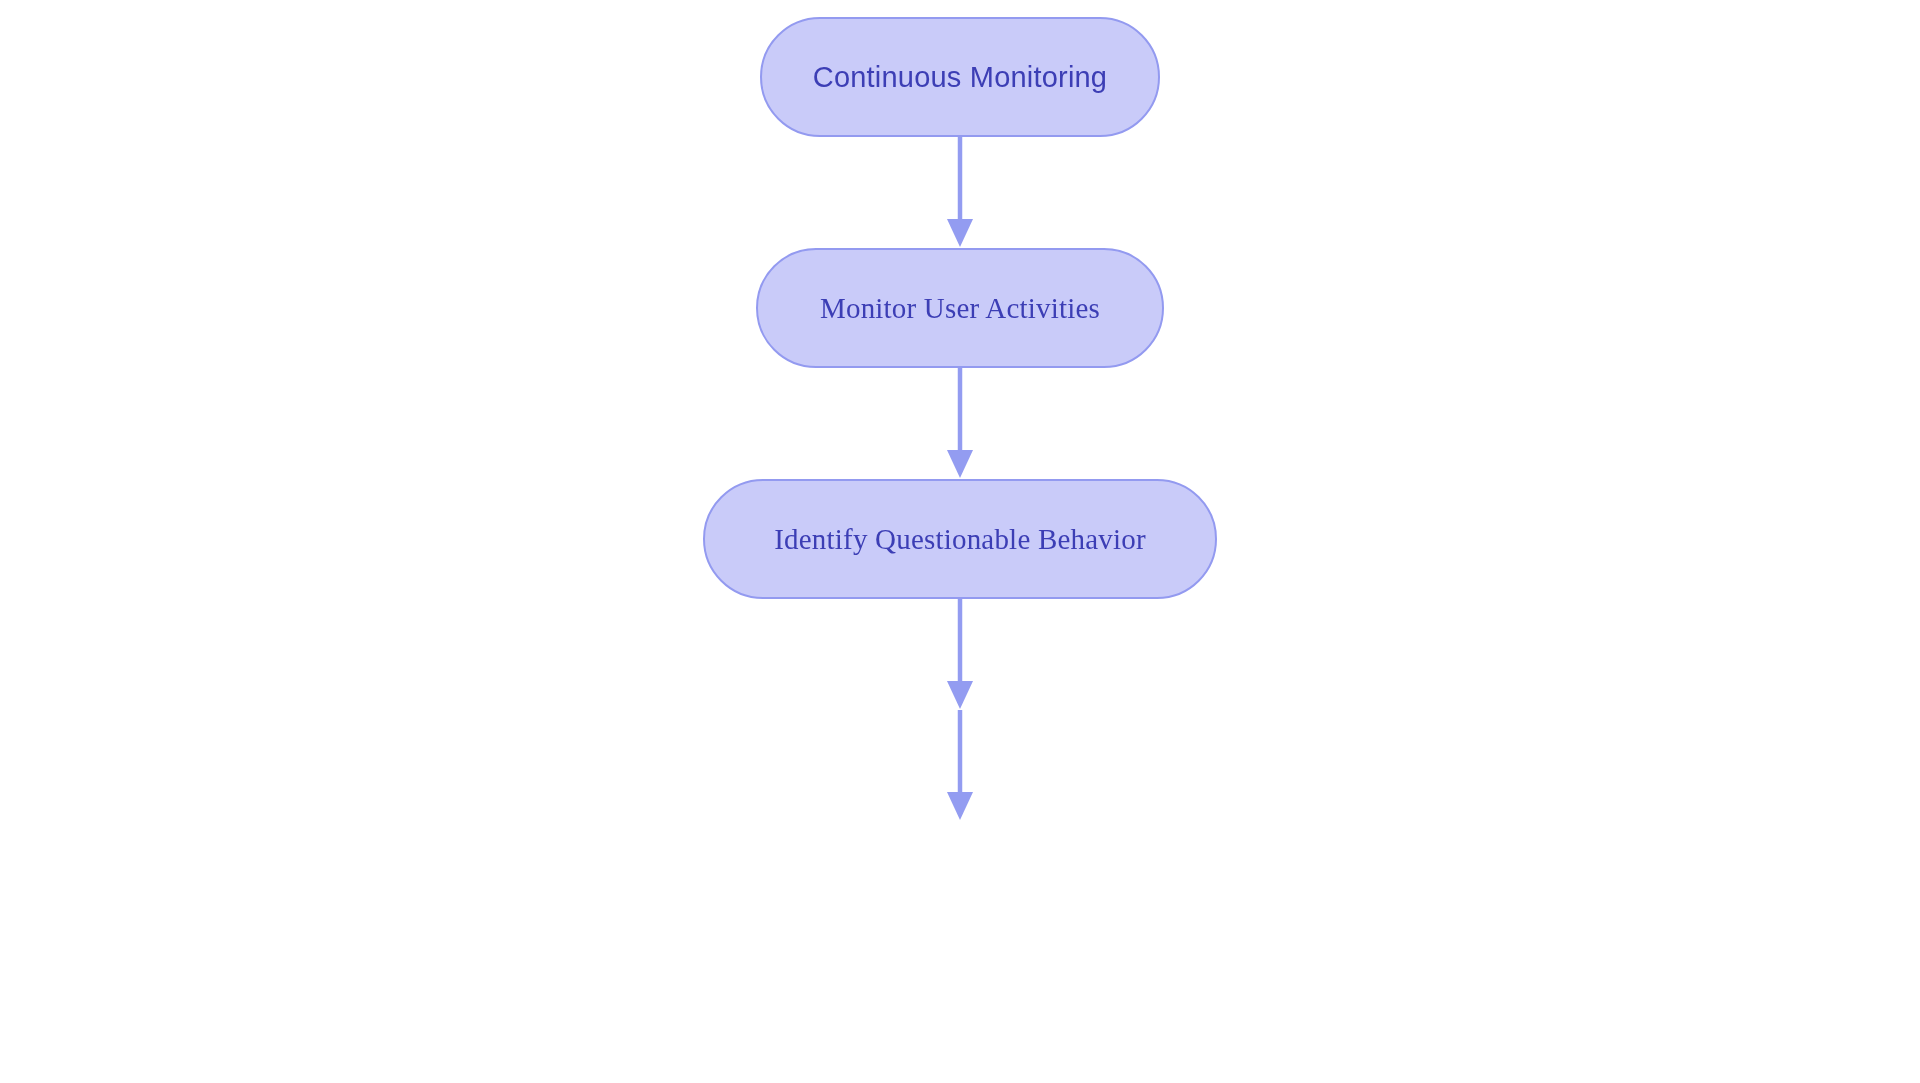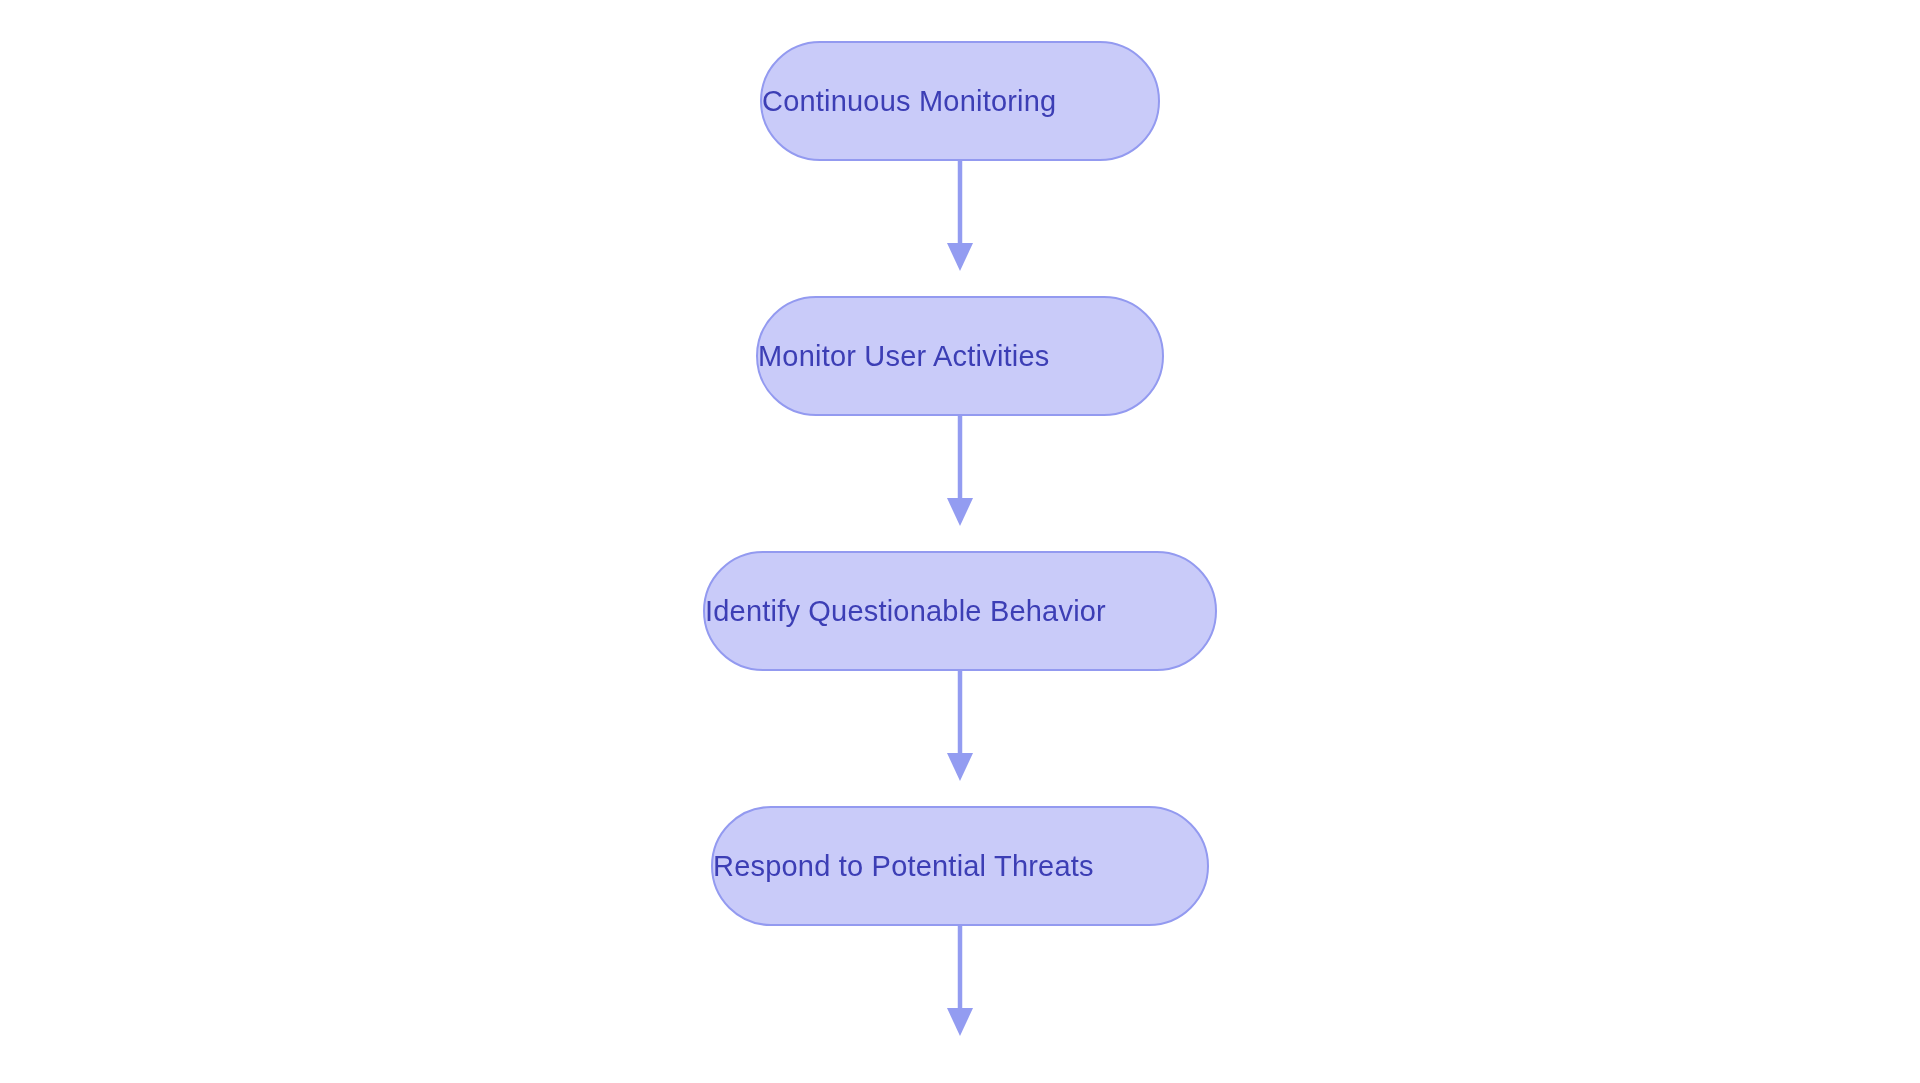--- a/index.html
+++ b/index.html
@@ -26,33 +26,33 @@
     flex-direction: column;
     align-items: center;
   }
   .node {
     height: 120px;
     border-radius: 60px;
     background: var(--node-fill);
     border: 2px solid var(--node-border);
     display: flex;
     align-items: center;
+    justify-content: center;
     flex: 0 0 auto;
-    margin-top: 24px;
   }
   .node span {
     color: var(--node-text);
     font-size: 29px;
     font-weight: 400;
     letter-spacing: 0.2px;
     white-space: nowrap;
   }
   .n1 { width: 400px; }
-  .n2 { width: 408px; }
-  .n3 { width: 514px; }
+  .n2 { width: 408px; font-family: Liberation Serif, serif; }
+  .n3 { width: 514px; font-family: Liberation Serif, serif; }
   .n4 { width: 498px; }
   .n5 { width: 384px; }
   .edge {
     width: 28px;
     height: 111px;
     flex: 0 0 auto;
     display: block;
     color: var(--arrow);
   }
 </style>
@@ -81,23 +81,20 @@
 
   <div class="node n3">
     <span>Identify Questionable Behavior</span>
   </div>
 
   <svg class="edge" viewBox="0 0 28 111" aria-hidden="true">
     <line x1="14" y1="0" x2="14" y2="85" stroke="currentColor" stroke-width="4.5"></line>
     <polygon points="1,82 27,82 14,110" fill="currentColor"></polygon>
   </svg>
 
-  <div class="node n4">
-    <span>Respond to Potential Threats</span>
-  </div>
 
   <svg class="edge" viewBox="0 0 28 111" aria-hidden="true">
     <line x1="14" y1="0" x2="14" y2="85" stroke="currentColor" stroke-width="4.5"></line>
     <polygon points="1,82 27,82 14,110" fill="currentColor"></polygon>
   </svg>
 
 
 </div>
 
 </body></html>

